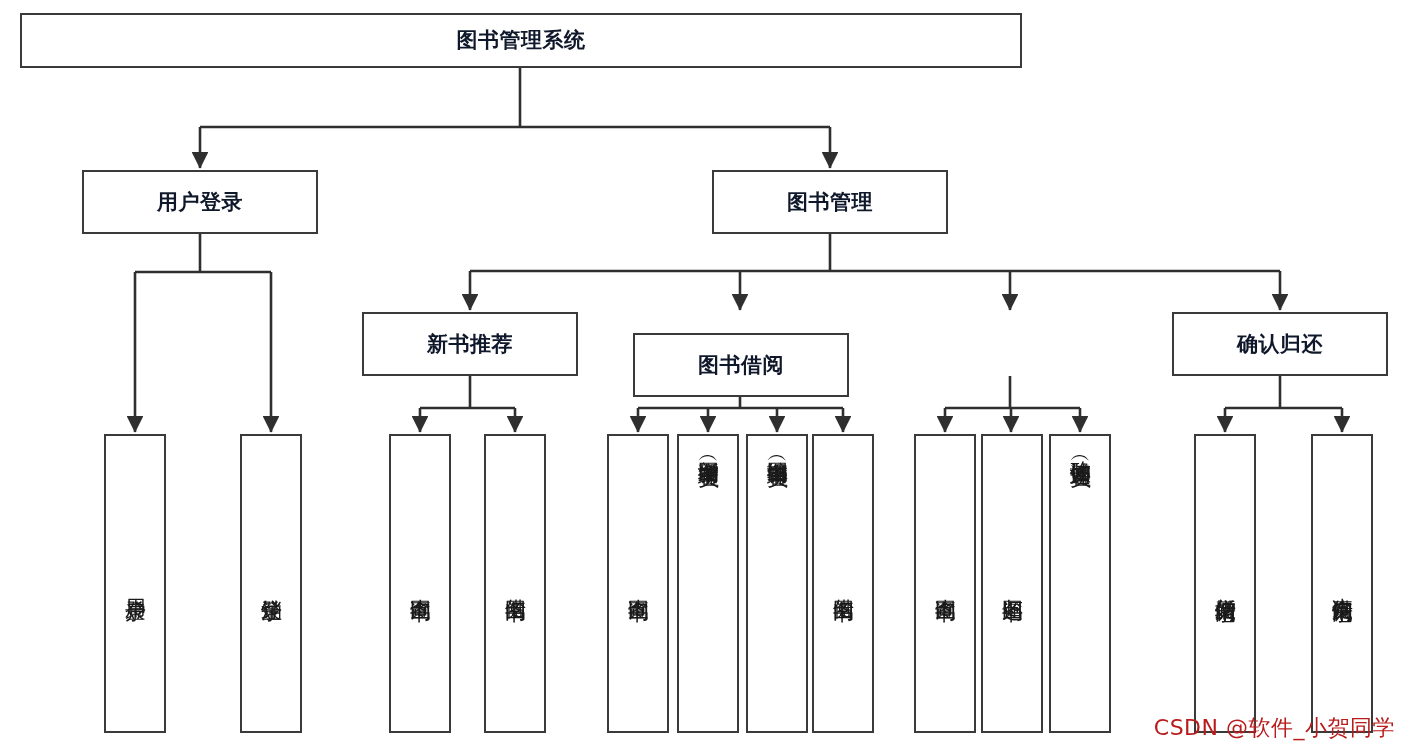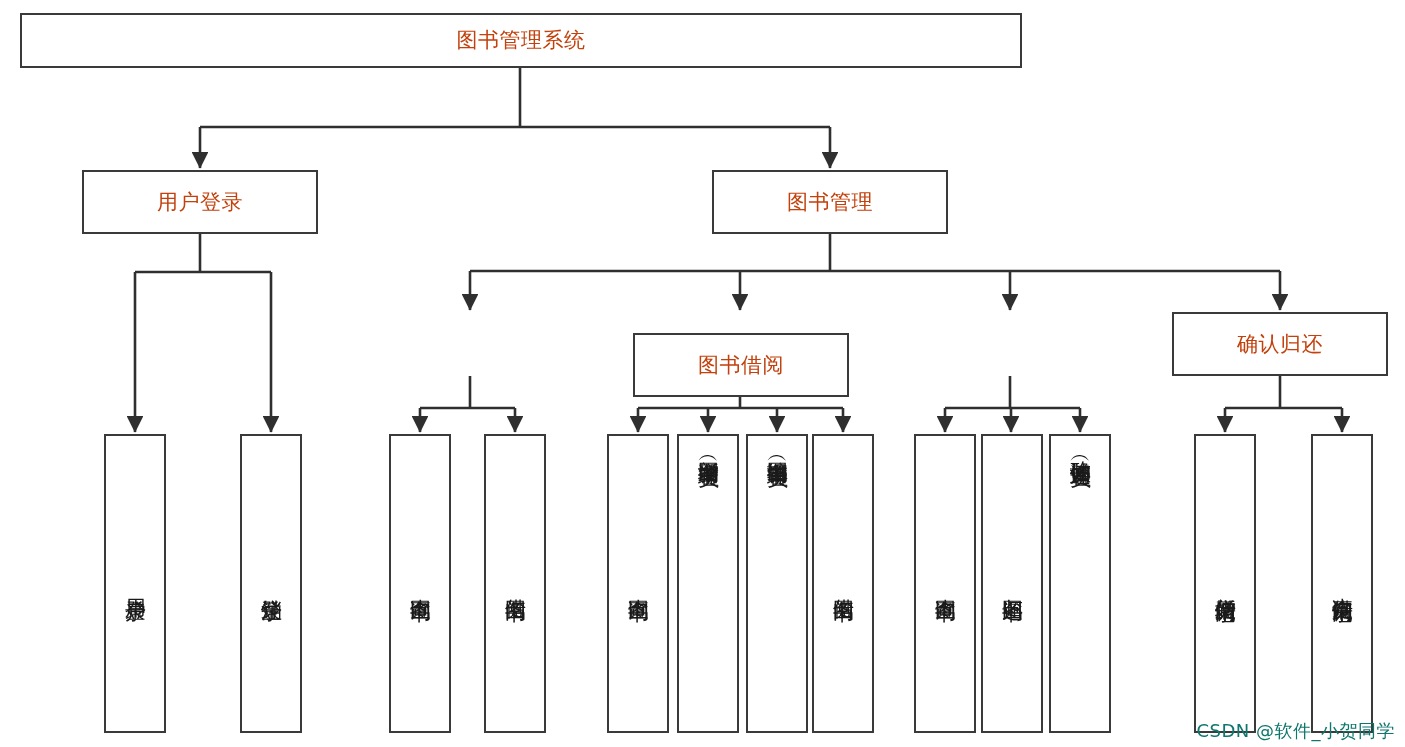--- a/index.html
+++ b/index.html
@@ -27,25 +27,26 @@
   .node-box {
     position: absolute;
     box-sizing: border-box;
     background: #ffffff;
     border: 2px solid #3a3a3a;
     display: flex;
     align-items: center;
     justify-content: center;
   }
   .node-label {
-    color: #c2410c;
+    color: #0f172a;
     font-size: 21px;
     line-height: 1.25;
     letter-spacing: 0.5px;
     white-space: nowrap;
+    font-weight: bold;
   }
   .leaf-box {
     position: absolute;
     box-sizing: border-box;
     background: #ffffff;
     border: 2px solid #3a3a3a;
     display: flex;
     align-items: flex-start;
     justify-content: center;
     padding-top: 8px;
@@ -62,22 +63,22 @@
     letter-spacing: 1px;
     writing-mode: vertical-rl;
     text-orientation: upright;
     white-space: nowrap;
     text-align: center;
   }
   .watermark {
     position: absolute;
     right: 10px;
     bottom: 4px;
-    color: #0f766e;
-    font-size: 18px;
+    color: #b91c1c;
+    font-size: 22px;
     letter-spacing: 0.5px;
     white-space: nowrap;
     pointer-events: none;
   }
 </style>
 </head>
 <body>
 
 <div id="canvas">
 
@@ -136,20 +137,23 @@
   </div>
 
   <div class="node-box" style="left:82px; top:170px; width:236px; height:64px;">
     <span class="node-label">用户登录</span>
   </div>
 
   <div class="node-box" style="left:712px; top:170px; width:236px; height:64px;">
     <span class="node-label">图书管理</span>
   </div>
 
+  <div class="node-box" style="left:362px; top:312px; width:216px; height:64px;">
+    <span class="node-label">新书推荐</span>
+  </div>
 
   <div class="node-box" style="left:633px; top:312px; width:216px; height:64px;margin-top:21px;">
     <span class="node-label">图书借阅</span>
   </div>
 
 
   <div class="node-box" style="left:1172px; top:312px; width:216px; height:64px;">
     <span class="node-label">确认归还</span>
   </div>
 

